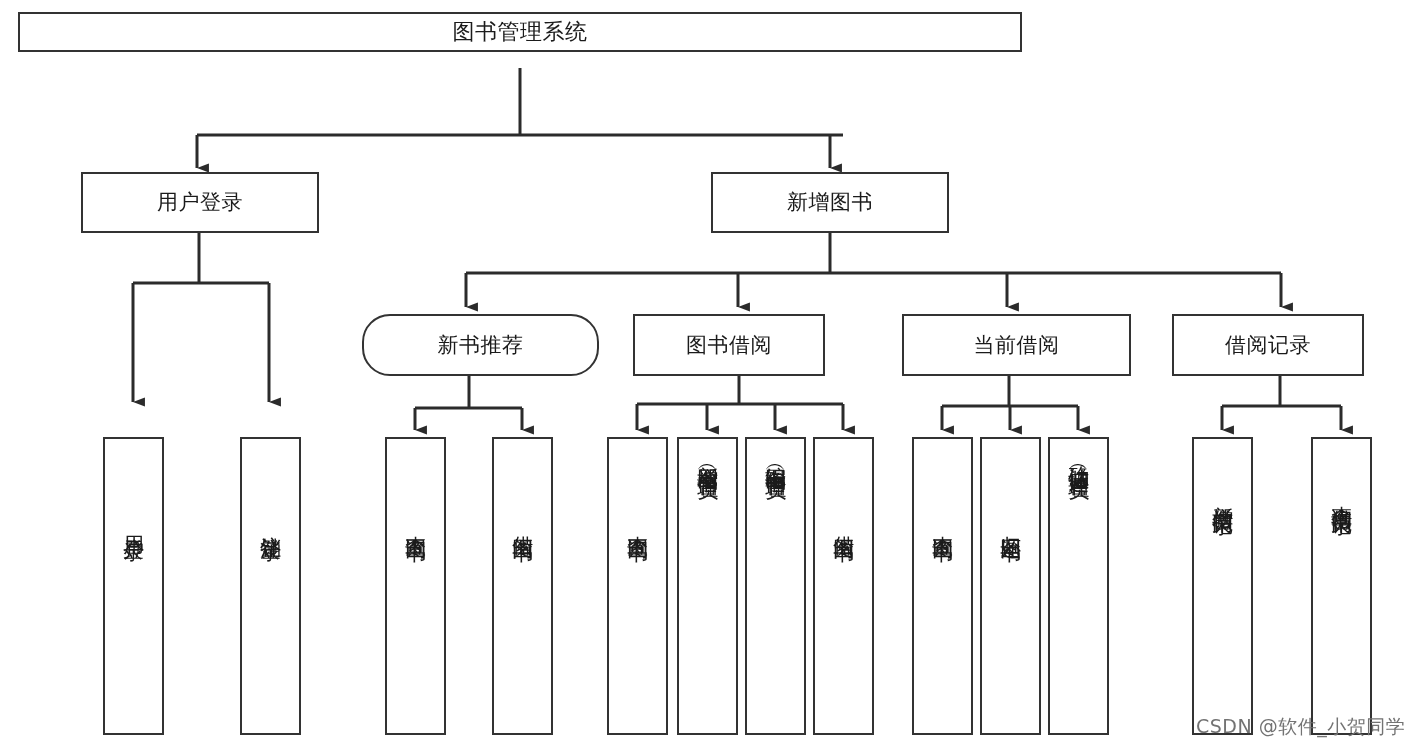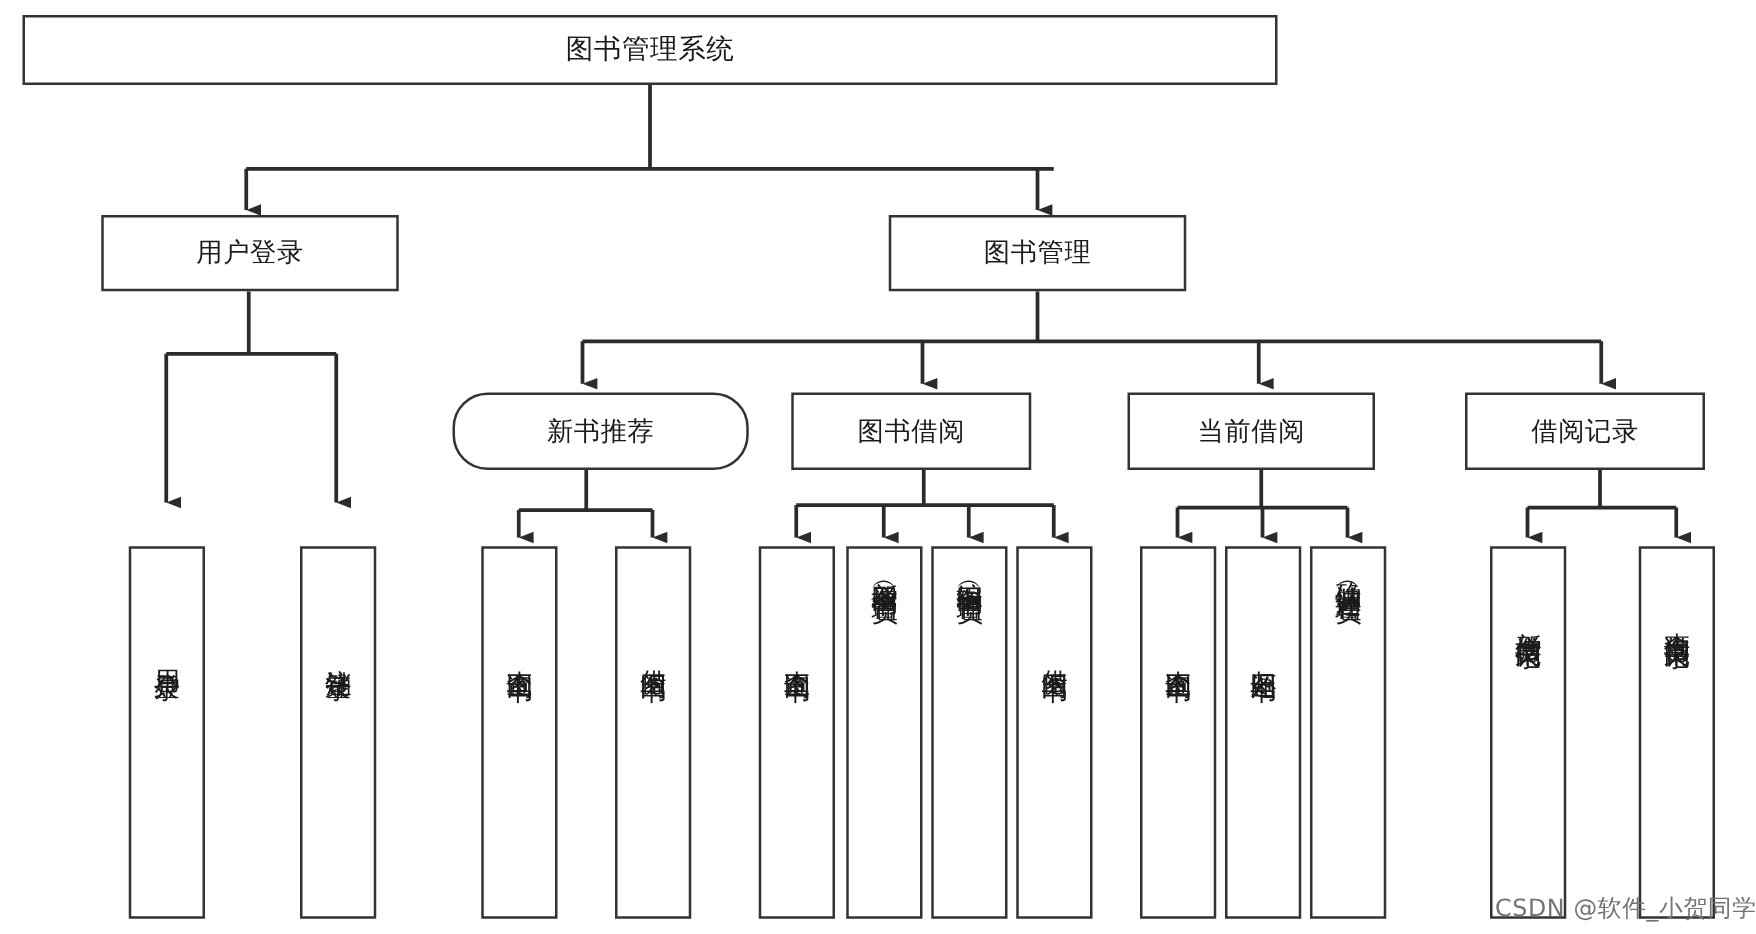--- a/index.html
+++ b/index.html
@@ -125,38 +125,38 @@
       <path d="M1010,406 L1010,430" marker-end="url(#arrow)"></path>
       <path d="M1078,406 L1078,430" marker-end="url(#arrow)"></path>
 
       <path d="M1280,376 L1280,406"></path>
       <path d="M1222,406 L1341,406"></path>
       <path d="M1222,406 L1222,430" marker-end="url(#arrow)"></path>
       <path d="M1341,406 L1341,430" marker-end="url(#arrow)"></path>
     </g>
   </svg>
 
-  <div class="node horiz root" style="left:18px; top:12px; width:1004px; height:56px;">
+  <div class="node horiz root" style="left:18px; top:12px; width:1004px; height:40px;">
     <span class="label">图书管理系统</span>
   </div>
 
   <div class="node horiz" style="left:81px; top:172px; width:238px; height:61px;">
     <span class="label">用户登录</span>
   </div>
   <div class="node horiz" style="left:711px; top:172px; width:238px; height:61px;">
-    <span class="label">图书管理</span>
+    <span class="label">新增图书</span>
   </div>
 
   <div class="node horiz" style="left:362px; top:314px; width:237px; height:62px;border-radius:28px;">
     <span class="label">新书推荐</span>
   </div>
   <div class="node horiz" style="left:633px; top:314px; width:192px; height:62px;">
     <span class="label">图书借阅</span>
   </div>
-  <div class="node horiz" style="left:902px; top:314px; width:198px; height:62px;">
+  <div class="node horiz" style="left:902px; top:314px; width:229px; height:62px;">
     <span class="label">当前借阅</span>
   </div>
   <div class="node horiz" style="left:1172px; top:314px; width:192px; height:62px;">
     <span class="label">借阅记录</span>
   </div>
 
   <div class="node vert tall" style="left:103px; top:437px; width:61px; height:298px;">
     <span class="label">用户登录</span>
   </div>
   <div class="node vert tall" style="left:240px; top:437px; width:61px; height:298px;">

